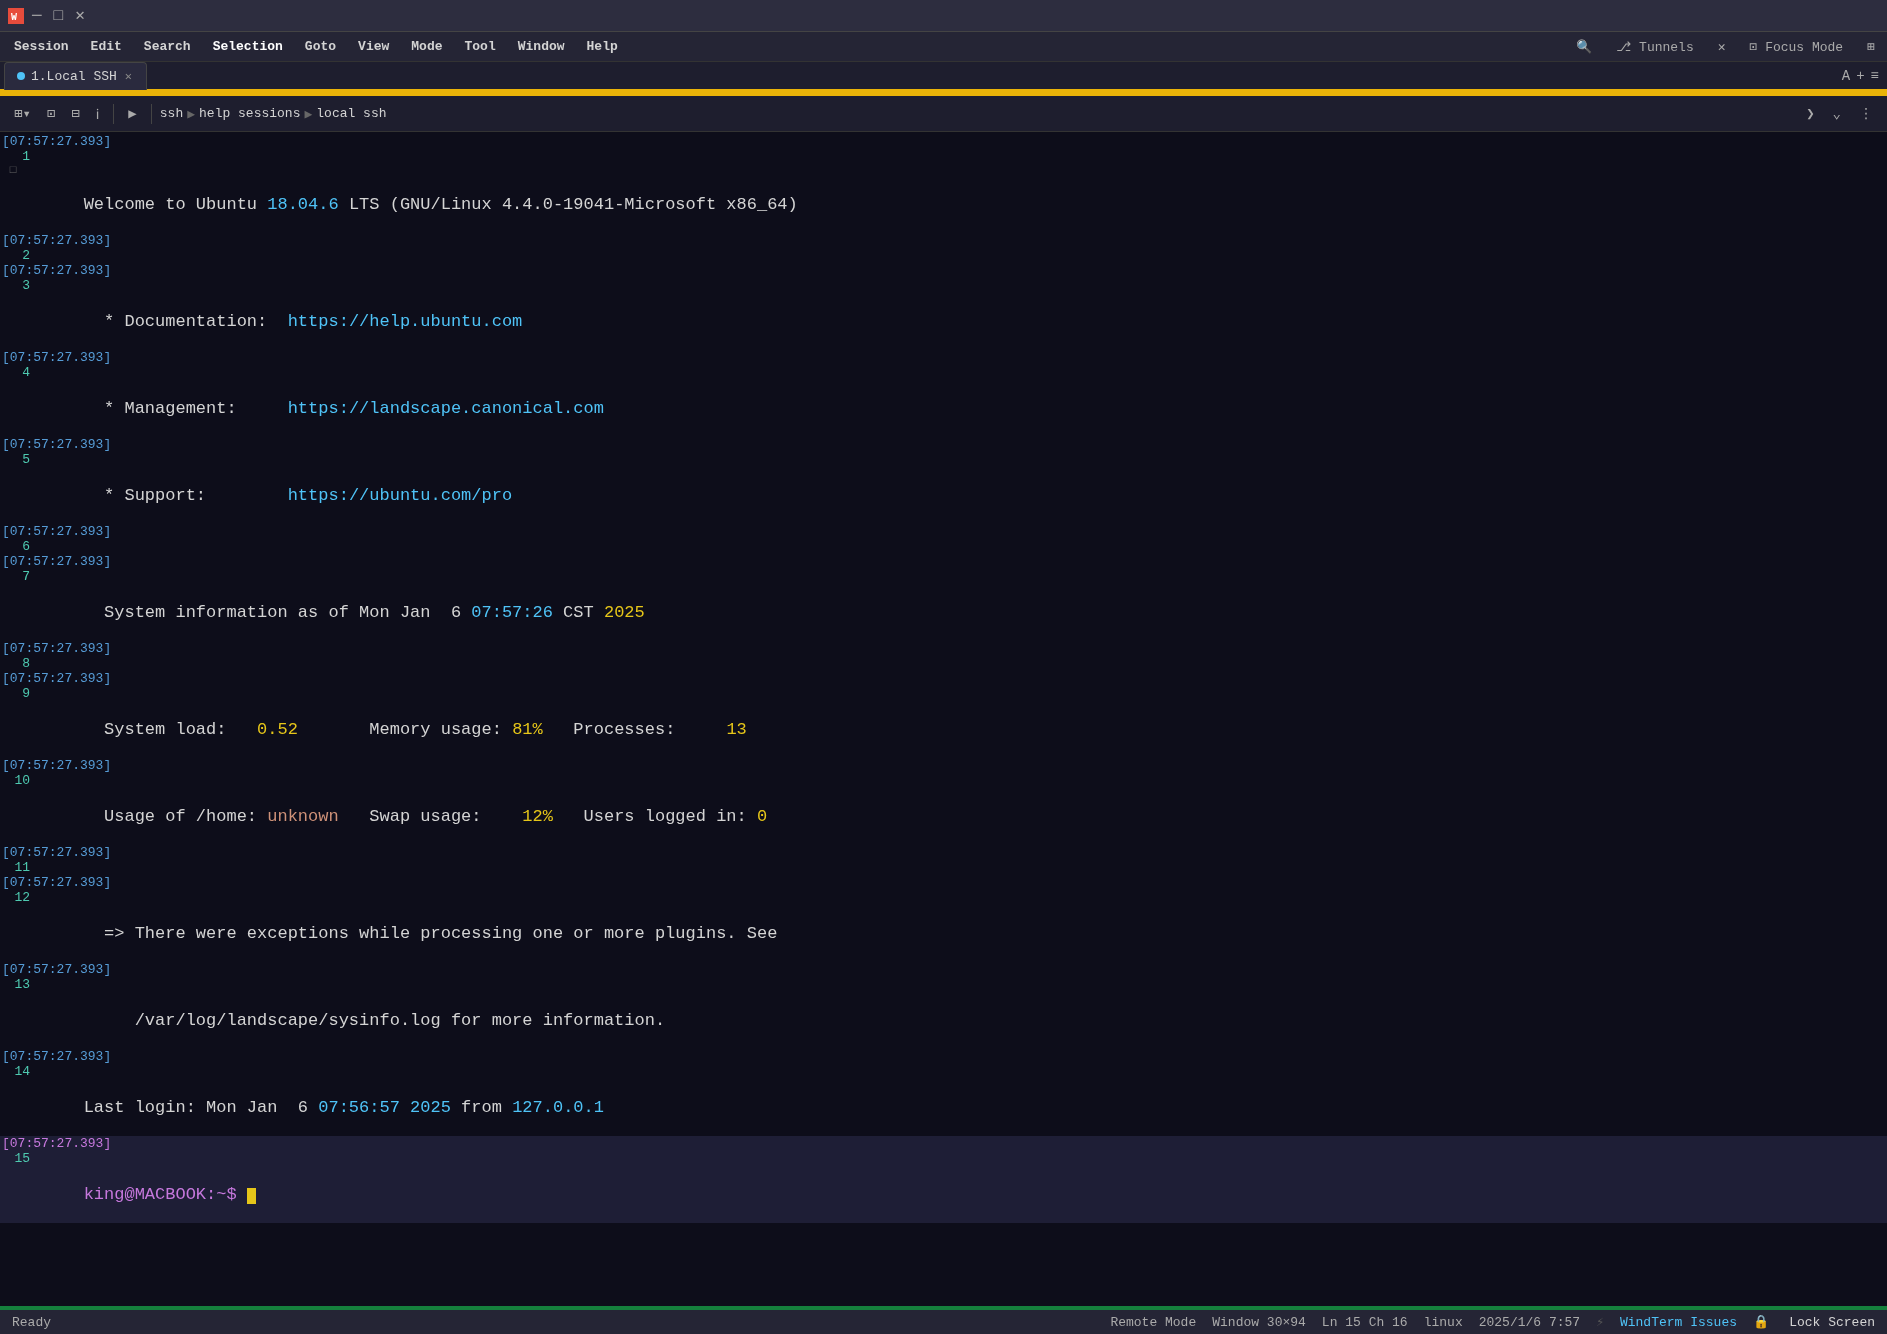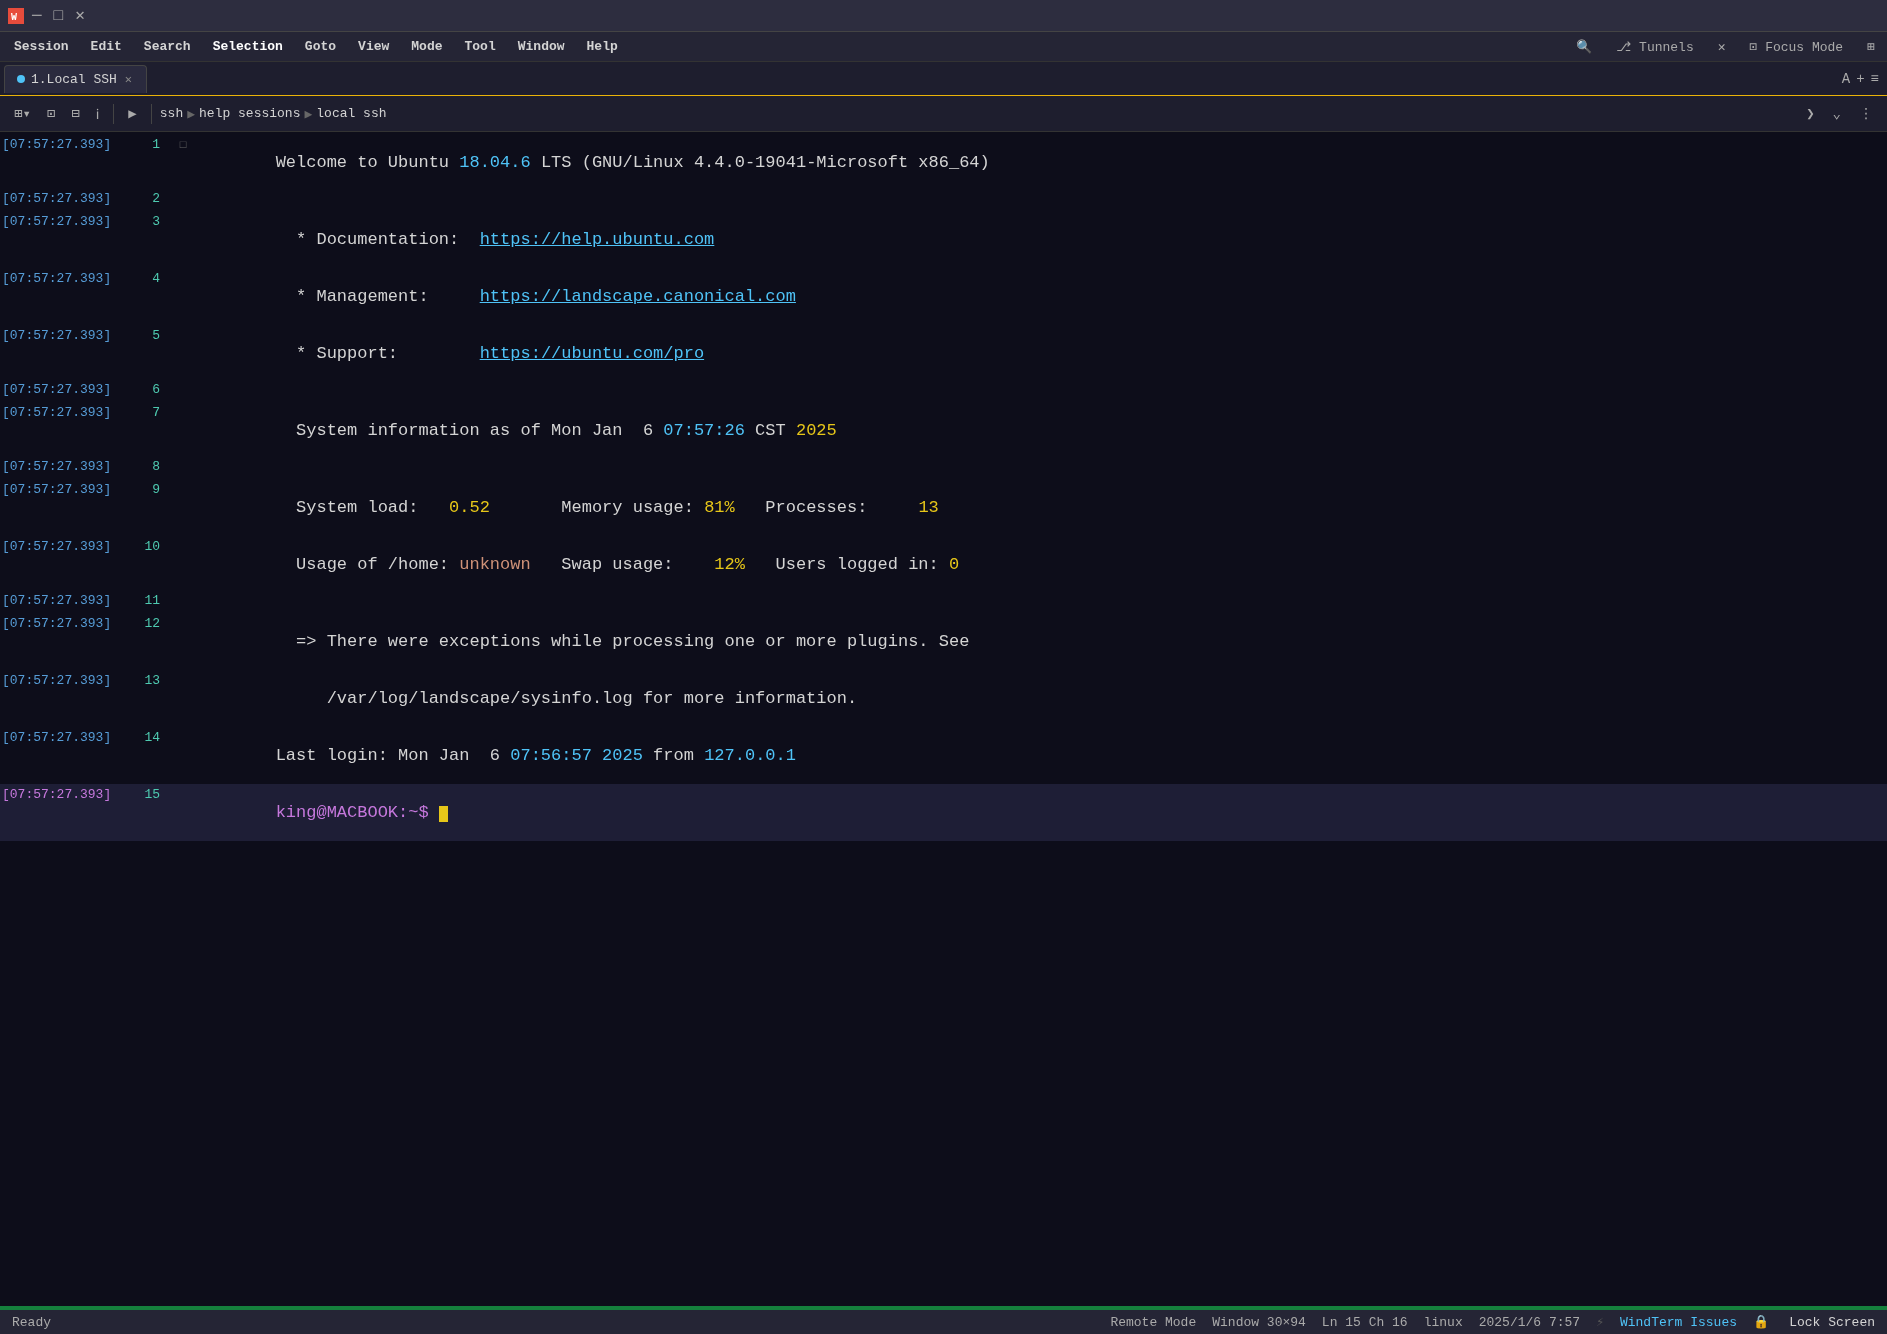--- a/index.html
+++ b/index.html
@@ -85,21 +85,21 @@
       padding: 4px 8px;
       cursor: pointer;
     }
 
     
     .tab-bar {
       background: #1e1e2e;
       display: flex;
       align-items: center;
       height: 34px;
-      border-bottom: 1px solid #eab308;
+      border-bottom: 7px solid #eab308;
       flex-shrink: 0;
       padding-left: 4px;
     }
     .tab {
       display: flex;
       align-items: center;
       gap: 6px;
       padding: 4px 12px;
       background: #2a2a3e;
       border: 1px solid #444;
@@ -183,20 +183,21 @@
     }
     .terminal-content {
       flex: 1;
       padding: 2px 0;
     }
     .term-line {
       display: flex;
       align-items: baseline;
       min-height: 20px;
       padding: 0 2px;
+      flex-direction: column;
     }
     .term-line.active-line { background: rgba(70, 70, 120, 0.3); }
     .line-timestamp {
       color: #569cd6;
       min-width: 130px;
       font-size: 13px;
       user-select: none;
     }
     .line-number {
       color: #4ec9b0;
@@ -214,21 +215,21 @@
     }
     .line-content {
       flex: 1;
       font-size: 17px;
       white-space: pre;
     }
 
     
     .c-white { color: #d4d4d4; }
     .c-cyan { color: #4fc3f7; }
-    .c-link { color: #4fc3f7; text-decoration: underline; }
+    .c-link { color: #4fc3f7; }
     .c-bright-yellow { color: #e6c619; }
     .c-orange { color: #ce9178; }
     .c-magenta { color: #c678dd; }
 
     
     .cursor-block {
       display: inline-block;
       width: 9px;
       height: 16px;
       background: #e6c619;

